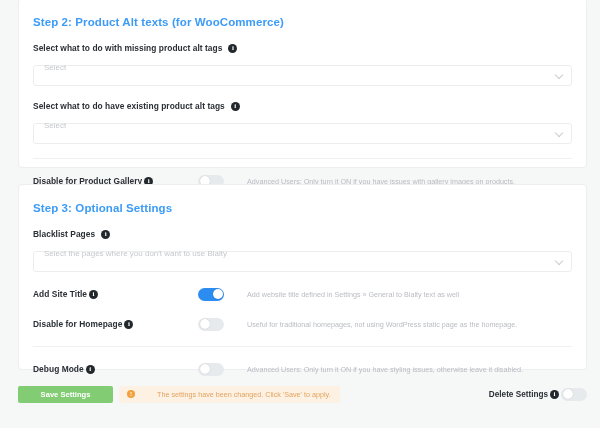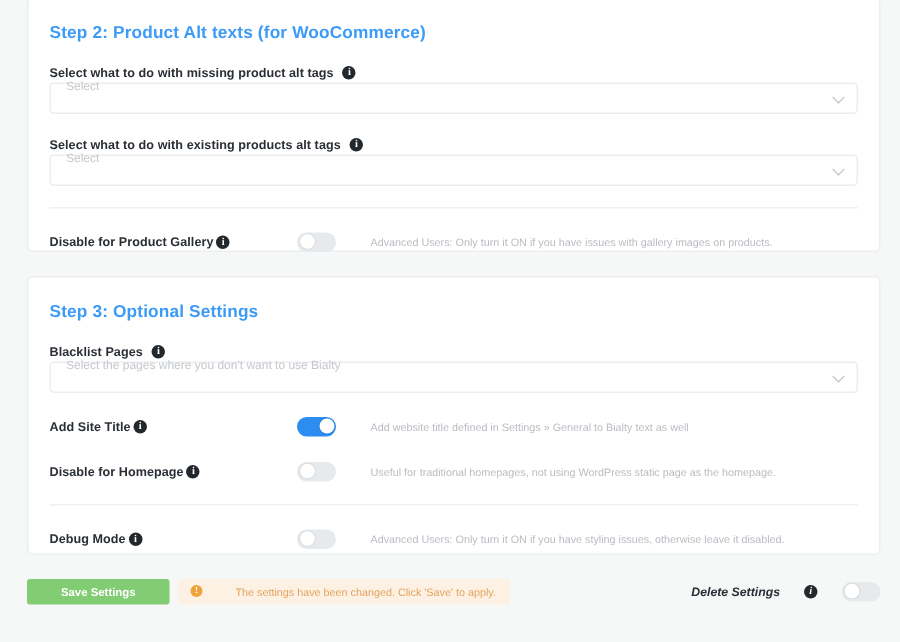--- a/index.html
+++ b/index.html
@@ -71,21 +71,21 @@
     font-size: 7px;
     font-weight: bold;
     font-family: "Liberation Serif", serif;
     line-height: 1;
     flex: 0 0 auto;
   }
 
   
   .select-box {
     position: relative;
-    margin-top: 2px;
+    margin-top: 12px;
     height: 21px;
     border: 1px solid #ecedef;
     border-radius: 3px;
     background: #ffffff;
     display: flex;
     align-items: center;
     padding: 0 22px 16px 10px;
   }
 
   .select-placeholder {
@@ -218,22 +218,21 @@
     font-size: 7.2px;
     color: #e2a45f;
     white-space: nowrap;
   }
 
   .delete-settings {
     position: absolute;
     right: 13px;
     display: flex;
     align-items: center;
-    gap: 16px;
-    font-style: italic;
+    gap: 2px;
   }
 
   .delete-label {
     font-size: 8.2px;
     font-weight: bold;
     color: #2a2f35;
   }
 </style>
 </head>
 <body>
@@ -248,21 +247,21 @@
       <div class="field-label-row">
         <span class="field-label">Select what to do with missing product alt tags</span>
         <span class="info-icon">i</span>
       </div>
       <div class="select-box">
         <span class="select-placeholder">Select</span>
         <span class="chev"></span>
       </div>
 
       <div class="field-label-row">
-        <span class="field-label">Select what to do with existing products alt tags</span>
+        <span class="field-label">Select what to do have existing product alt tags</span>
         <span class="info-icon">i</span>
       </div>
       <div class="select-box">
         <span class="select-placeholder">Select</span>
         <span class="chev"></span>
       </div>
 
       <div class="divider"></div>
 
       <div class="toggle-row">

